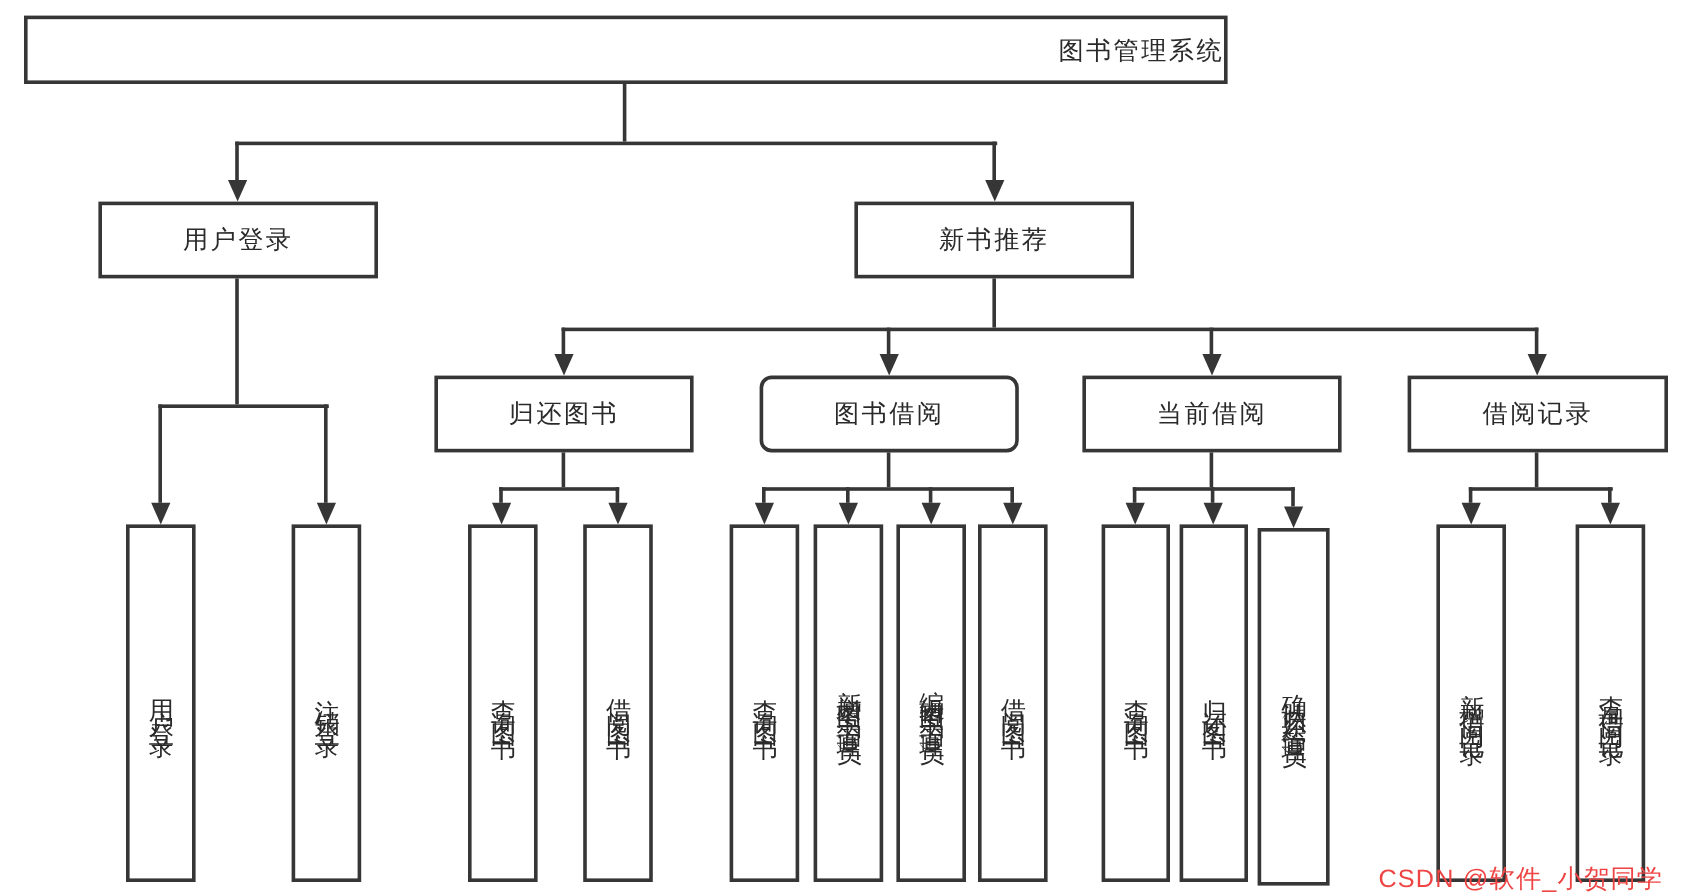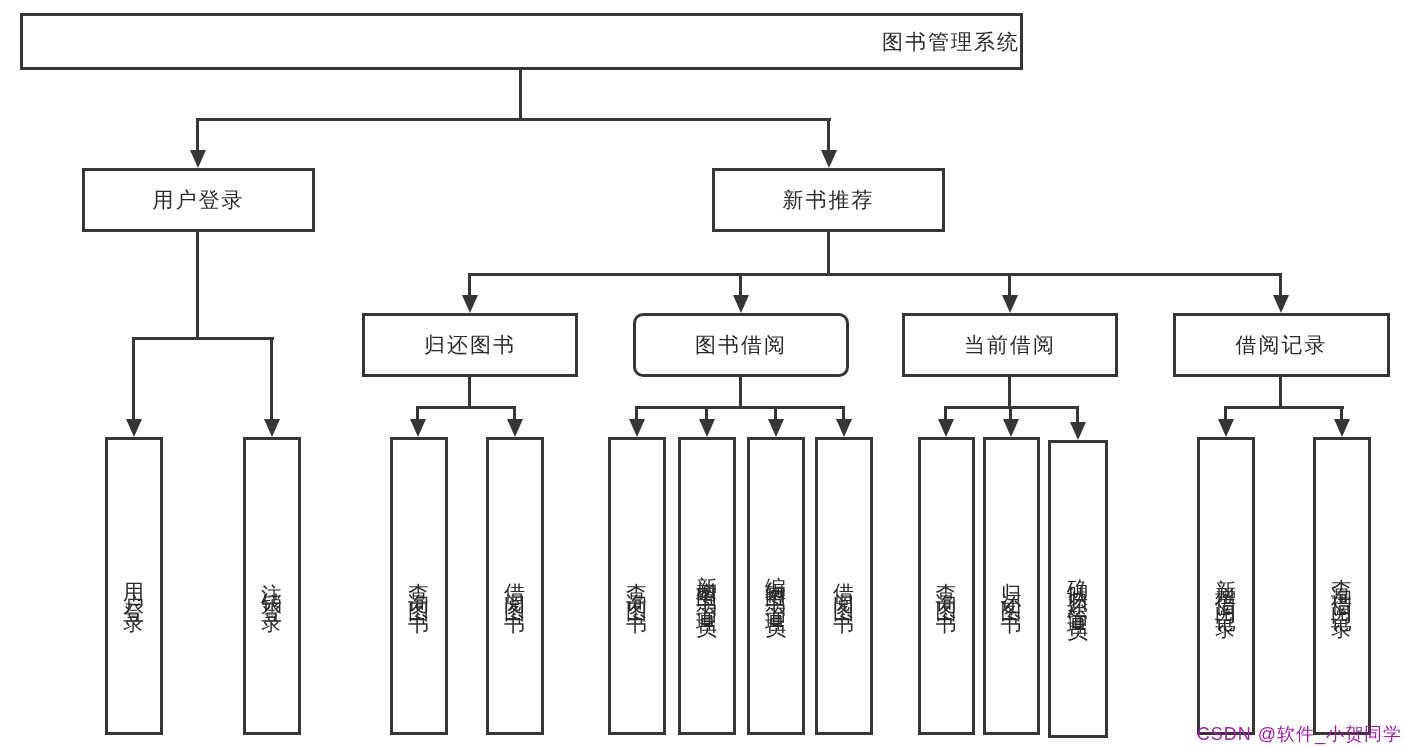--- a/index.html
+++ b/index.html
@@ -38,24 +38,24 @@
   }
   .arw{
     position:absolute;
     width:0;height:0;
     border-left:8px solid transparent;
     border-right:8px solid transparent;
     border-top:18px solid #363636;
   }
   .watermark{
     position:absolute;
-    right:3px;
+    right:19px;
     bottom:1px;
-    font-size:18px;
-    color:#a21caf;
+    font-size:21px;
+    color:#ef4444;
     letter-spacing:1px;
     white-space:nowrap;
   }
 </style>
 </head>
 <body>
 
 <div class="canvas">
 
   <div class="box h" style="left:20px;top:13px;width:997px;height:51px;justify-content:flex-end;">

